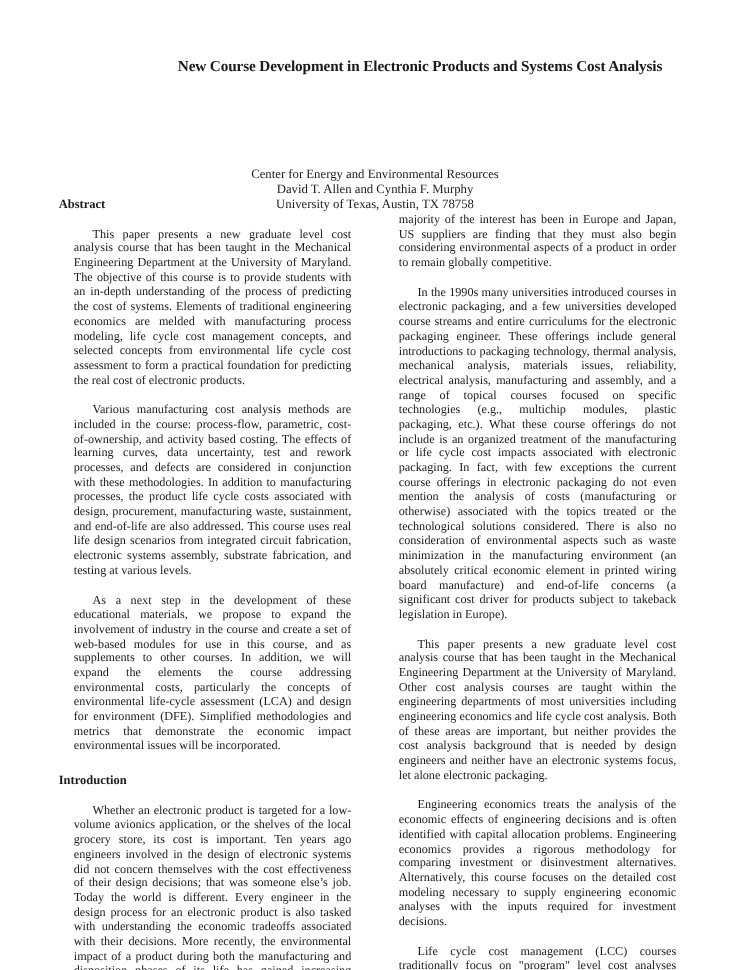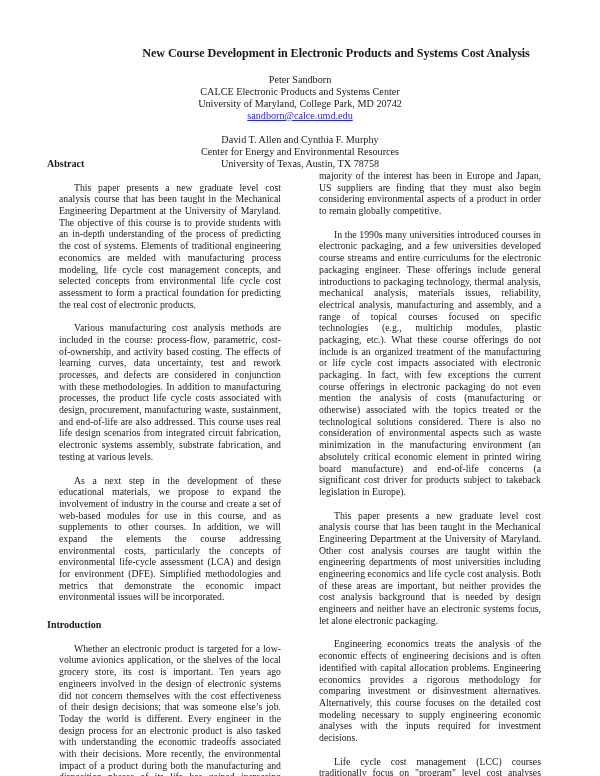--- a/index.html
+++ b/index.html
@@ -35,30 +35,24 @@
   }
   .col h2.intro { margin-top: 16px; }
 </style>
 </head>
 <body>
 
 <div class="page">
 
   <div class="title">New Course Development in Electronic Products and Systems Cost Analysis</div>
 
-  <div class="authors a1">
-    <div>Peter Sandborn</div>
-    <div>CALCE Electronic Products and Systems Center</div>
-    <div>University of Maryland, College Park, MD  20742</div>
-    <div><span class="email">sandborn@calce.umd.edu</span></div>
-  </div>
 
   <div class="authors a2">
+    <div>Center for Energy and Environmental Resources</div>
     <div>David T. Allen and Cynthia F. Murphy</div>
-    <div>Center for Energy and Environmental Resources</div>
     <div>University of Texas, Austin, TX  78758</div>
   </div>
 
   <div class="col left">
     <h2>Abstract</h2>
     <p>This paper presents a new graduate level cost analysis course that has been taught in the Mechanical Engineering Department at the University of Maryland.  The objective of this course is to provide students with an in-depth understanding of the process of predicting the cost of systems. Elements of traditional engineering economics are melded with manufacturing process modeling, life cycle cost management concepts, and selected concepts from environmental life cycle cost assessment to form a practical foundation for predicting the real cost of electronic products.</p>
     <p>Various manufacturing cost analysis methods are included in the course: process-flow, parametric, cost-of-ownership, and activity based costing. The effects of learning curves, data uncertainty, test and rework processes, and defects are considered in conjunction with these methodologies. In addition to manufacturing processes, the product life cycle costs associated with design, procurement, manufacturing waste, sustainment, and end-of-life are also addressed.  This course uses real life design scenarios from integrated circuit fabrication, electronic systems assembly, substrate fabrication, and testing at various levels.</p>
     <p>As a next step in the development of these educational materials, we propose to expand the involvement of industry in the course and create a set of web-based modules for use in this course, and as supplements to other courses.  In addition, we will expand the elements the course addressing environmental costs, particularly the concepts of environmental life-cycle assessment (LCA) and design for environment (DFE).  Simplified methodologies and metrics that demonstrate the economic impact environmental issues will be incorporated.</p>
     <h2 class="intro">Introduction</h2>
     <p>Whether an electronic product is targeted for a low-volume avionics application, or the shelves of the local grocery store, its cost is important.  Ten years ago engineers involved in the design of electronic systems did not concern themselves with the cost effectiveness of their design decisions; that was someone else’s job.  Today the world is different.  Every engineer in the design process for an electronic product is also tasked with understanding the economic tradeoffs associated with their decisions.  More recently, the environmental impact of a product during both the manufacturing and disposition phases of its life has gained increasing importance to the designer.  While, the</p>

